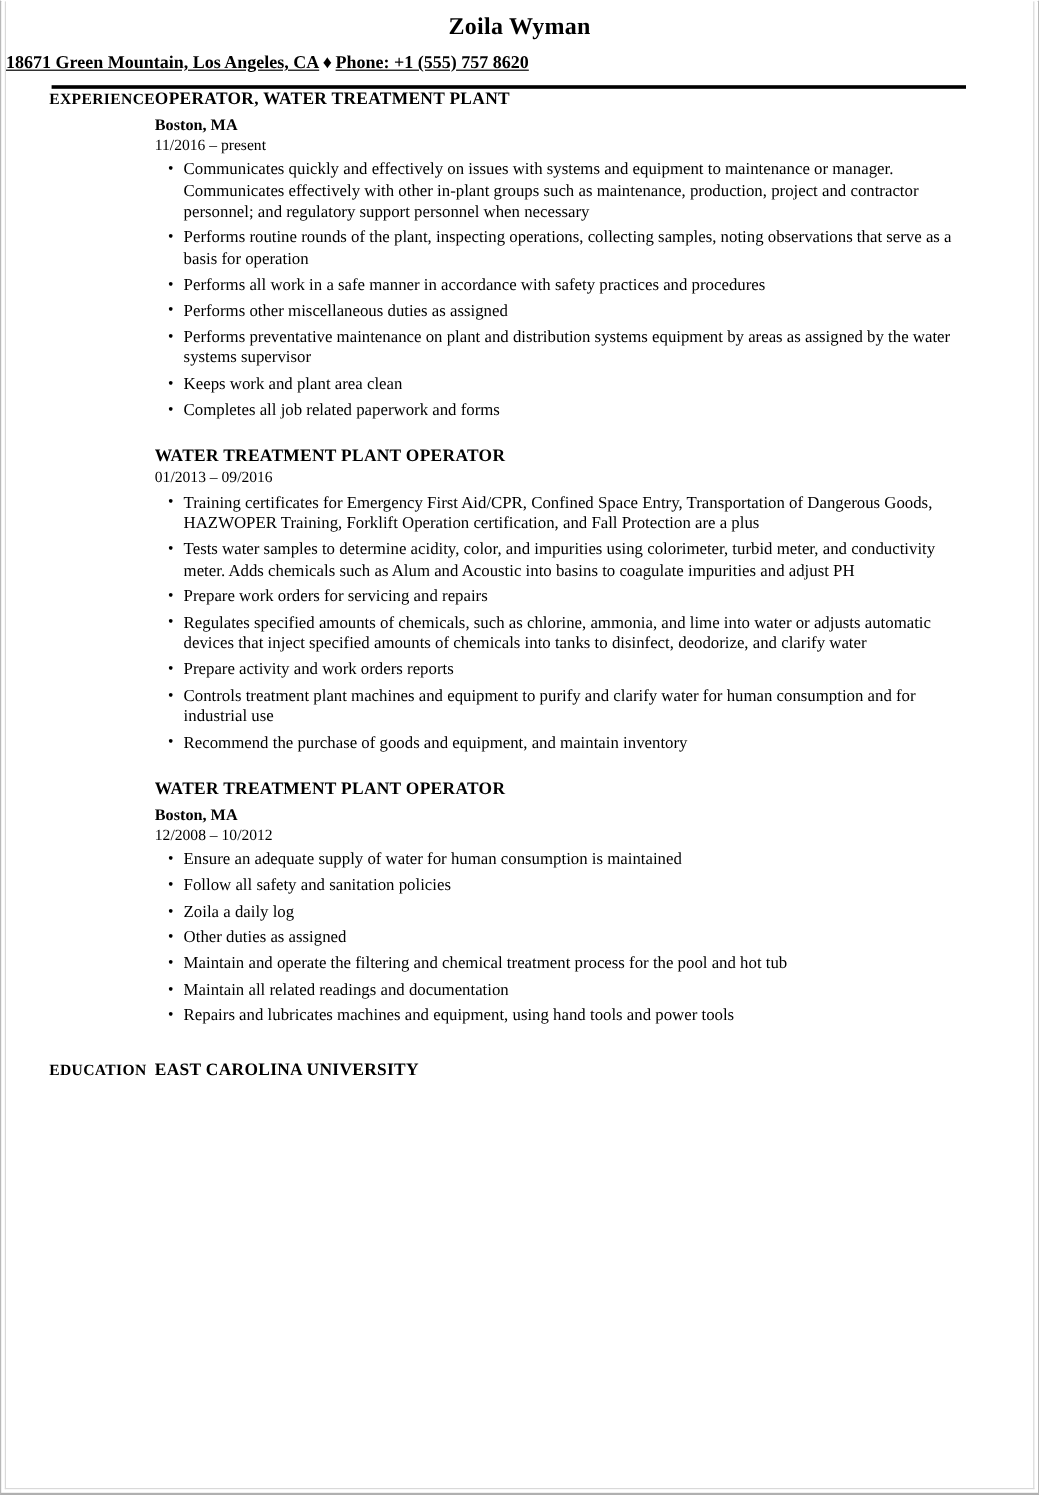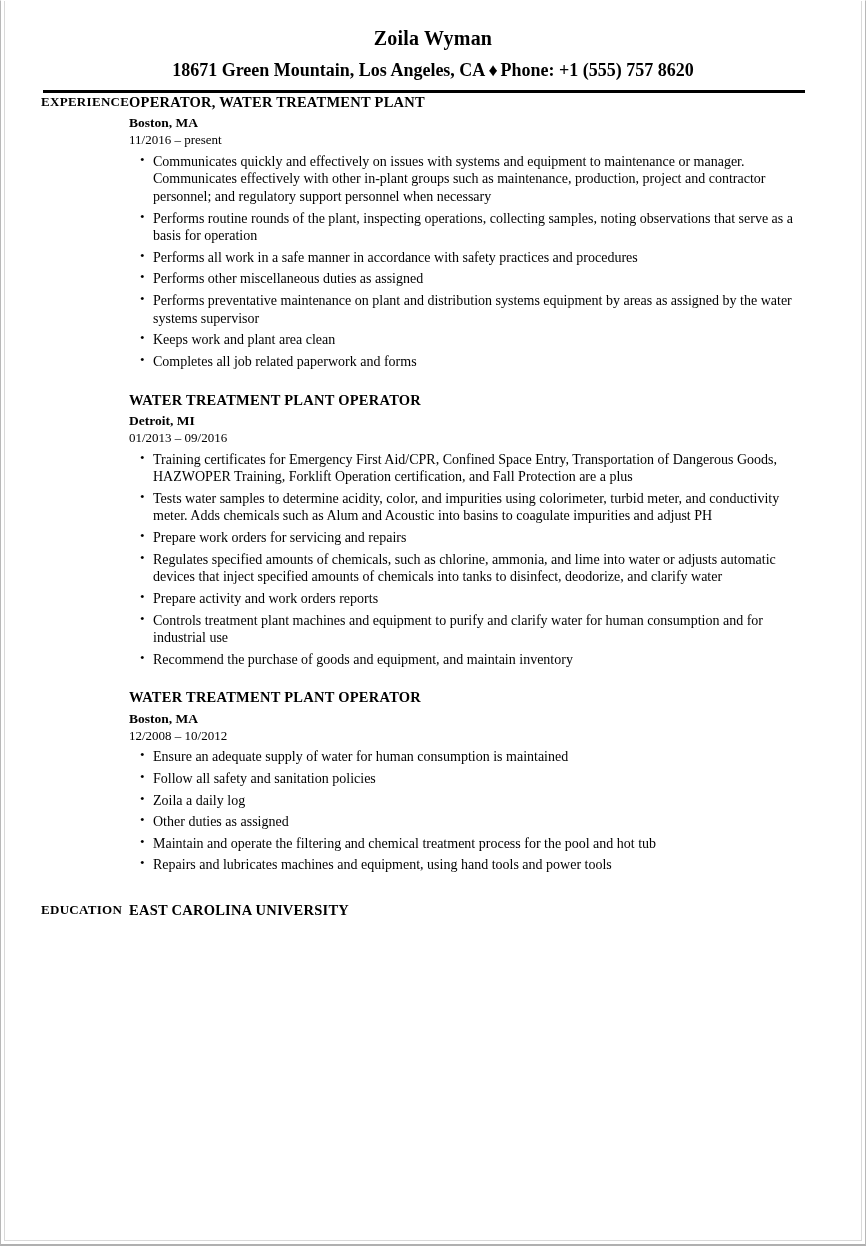--- a/index.html
+++ b/index.html
@@ -45,30 +45,30 @@
     height: 100%;
   }
 
   
   .name {
     text-align: center;
     font-size: 20px;
     font-weight: bold;
     letter-spacing: 0.2px;
     margin: 0;
-    padding-top: 26px;
+    padding-top: 10px;
     line-height: 1.1;
   }
   .contact {
-    text-align: center;
-    font-size: 18px;
+    font-size: 15px;
     font-weight: bold;
     margin: 0;
     padding-top: 12px;
     line-height: 1.1;
+    text-decoration: underline;
   }
   .diamond {
     display: inline-block;
     padding: 0 3px;
   }
   .rule {
     margin: 9px 56px 0 38px;
     height: 3px;
     background: #000000;
   }
@@ -179,21 +179,20 @@
                 <li>Performs all work in a safe manner in accordance with safety practices and procedures</li>
                 <li>Performs other miscellaneous duties as assigned</li>
                 <li>Performs preventative maintenance on plant and distribution systems equipment by areas as assigned by the water systems supervisor</li>
                 <li>Keeps work and plant area clean</li>
                 <li>Completes all job related paperwork and forms</li>
               </ul>
             </div>
 
             <div class="job">
               <div class="job-title">WATER TREATMENT PLANT OPERATOR</div>
-              <div class="job-location">Detroit, MI</div>
               <div class="job-dates">01/2013 – 09/2016</div>
               <ul class="bullets">
                 <li>Training certificates for Emergency First Aid/CPR, Confined Space Entry, Transportation of Dangerous Goods, HAZWOPER Training, Forklift Operation certification, and Fall Protection are a plus</li>
                 <li>Tests water samples to determine acidity, color, and impurities using colorimeter, turbid meter, and conductivity meter. Adds chemicals such as Alum and Acoustic into basins to coagulate impurities and adjust PH</li>
                 <li>Prepare work orders for servicing and repairs</li>
                 <li>Regulates specified amounts of chemicals, such as chlorine, ammonia, and lime into water or adjusts automatic devices that inject specified amounts of chemicals into tanks to disinfect, deodorize, and clarify water</li>
                 <li>Prepare activity and work orders reports</li>
                 <li>Controls treatment plant machines and equipment to purify and clarify water for human consumption and for industrial use</li>
                 <li>Recommend the purchase of goods and equipment, and maintain inventory</li>
               </ul>
@@ -202,20 +201,21 @@
             <div class="job">
               <div class="job-title">WATER TREATMENT PLANT OPERATOR</div>
               <div class="job-location">Boston, MA</div>
               <div class="job-dates">12/2008 – 10/2012</div>
               <ul class="bullets">
                 <li>Ensure an adequate supply of water for human consumption is maintained</li>
                 <li>Follow all safety and sanitation policies</li>
                 <li>Zoila a daily log</li>
                 <li>Other duties as assigned</li>
                 <li>Maintain and operate the filtering and chemical treatment process for the pool and hot tub</li>
+                <li>Maintain all related readings and documentation</li>
                 <li>Repairs and lubricates machines and equipment, using hand tools and power tools</li>
               </ul>
             </div>
 
           </div>
         </div>
 
         <div class="section education-section">
           <div class="section-label">EDUCATION</div>
           <div class="section-body">

